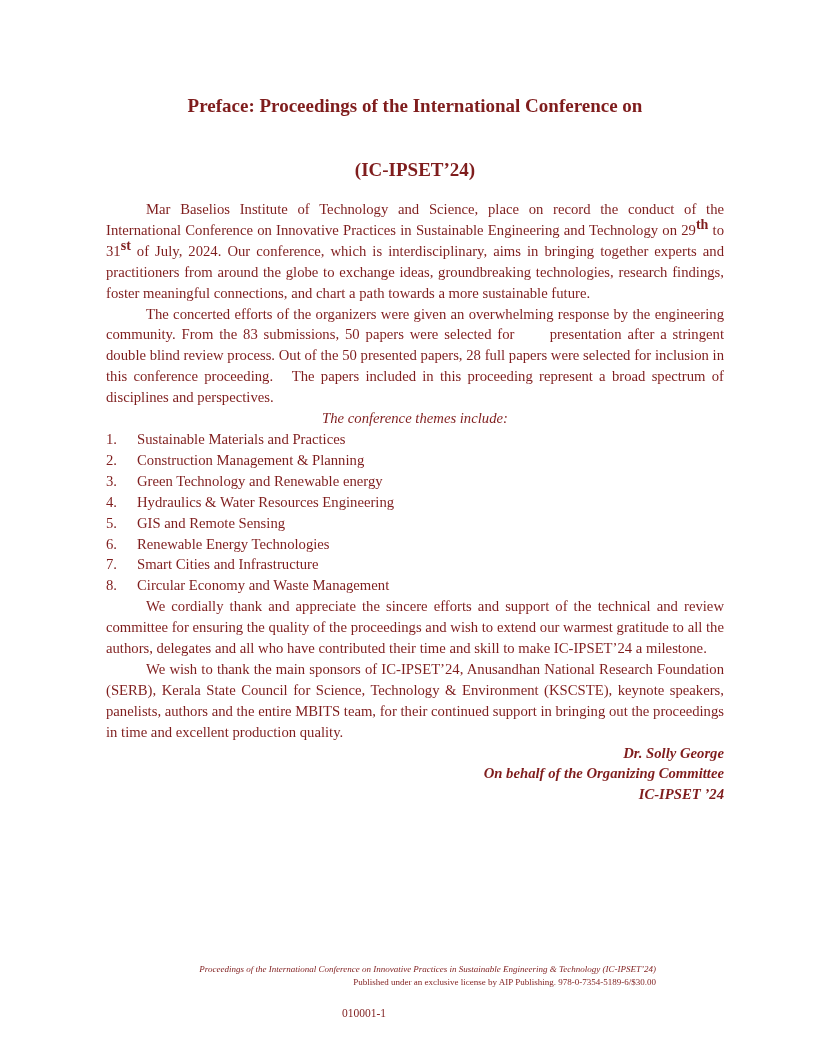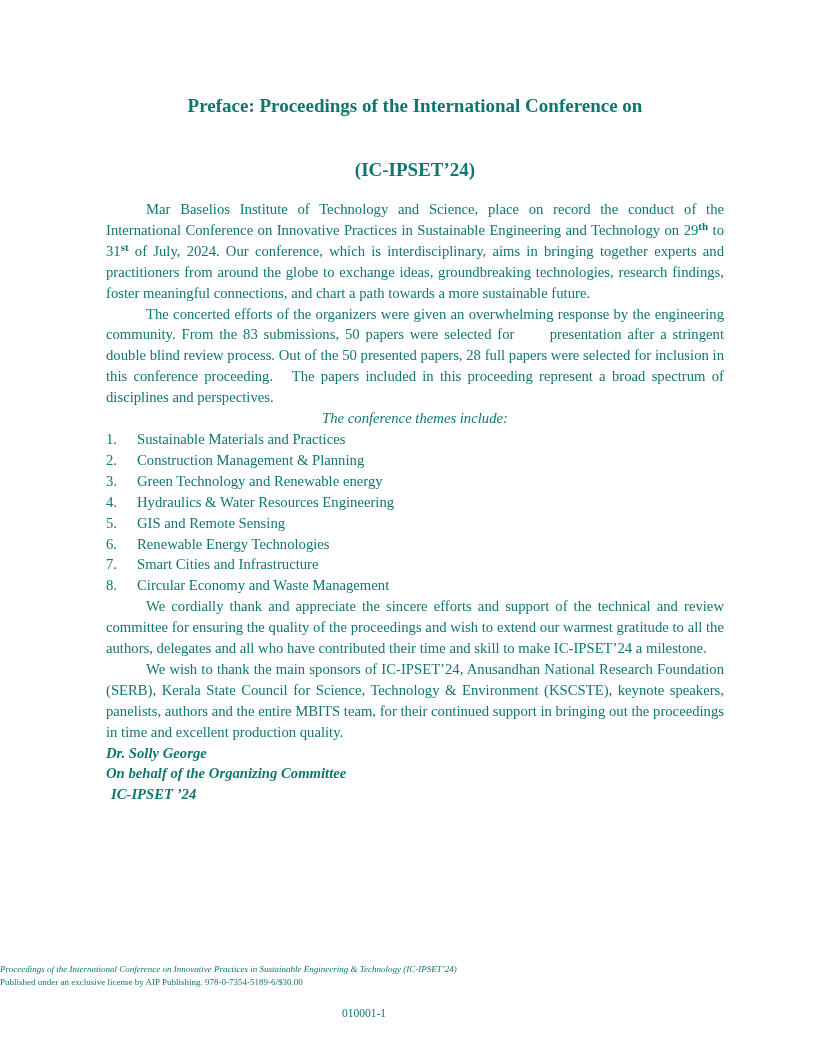--- a/index.html
+++ b/index.html
@@ -2,21 +2,21 @@
 <html><head>
 <meta charset="utf-8">
 <style>
   html, body { margin: 0; padding: 0; background: #e8e8e8; }
   .page {
     position: relative;
     width: 816px;
     height: 1056px;
     margin: 0 auto;
     background: #ffffff;
-    color: #0f766e;
+    color: #7f1d1d;
     font-family: "Liberation Serif", "DejaVu Serif", serif;
     overflow: hidden;
   }
   .content {
     position: absolute;
     top: 90px;
     left: 106px;
     width: 618px;
   }
   .doc-title {
@@ -30,21 +30,21 @@
     font-size: 14.7px;
     line-height: 20.9px;
     text-align: justify;
   }
   p.para {
     margin: 0;
     text-indent: 40px;
   }
   sup.ord {
     font-weight: bold;
-    font-size: 11px;
+    font-size: 14px;
     line-height: 0;
     position: relative;
     top: -0.45em;
     vertical-align: baseline;
     margin-top: 32px;
   }
   .themes-heading {
     margin: 0;
     font-style: italic;
     text-align: center;
@@ -55,28 +55,28 @@
     list-style: none;
   }
   .theme-item { display: flex; text-align: left; }
   .theme-num { flex: none; width: 31px; }
   .theme-label { flex: 1; }
   .signature {
     font-weight: bold;
     font-style: italic;
     text-align: left;
   }
-  .signature div { margin: 0; }
+  .signature div { margin: 0; text-align: right; }
   .sig-event { padding-left: 5px; }
   .footer {
     position: absolute;
     top: 963px;
     left: 0;
     width: 656px;
-    text-align: left;
+    text-align: right;
     font-size: 9px;
     line-height: 12.5px;
   }
   .footer-line1 { font-style: italic; }
   .page-number {
     position: absolute;
     top: 1007px;
     left: 0;
     width: 728px;
     text-align: center;

